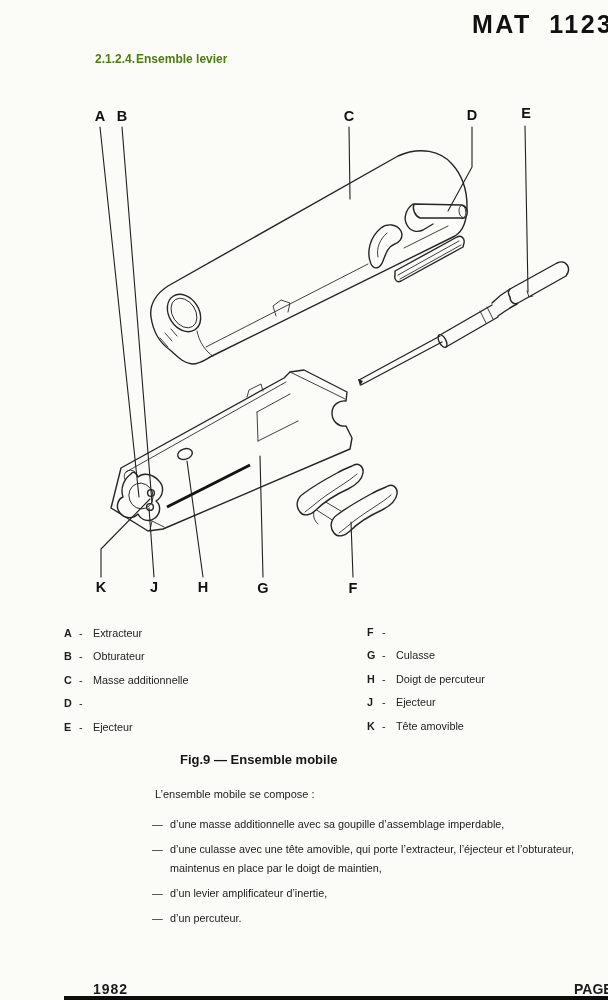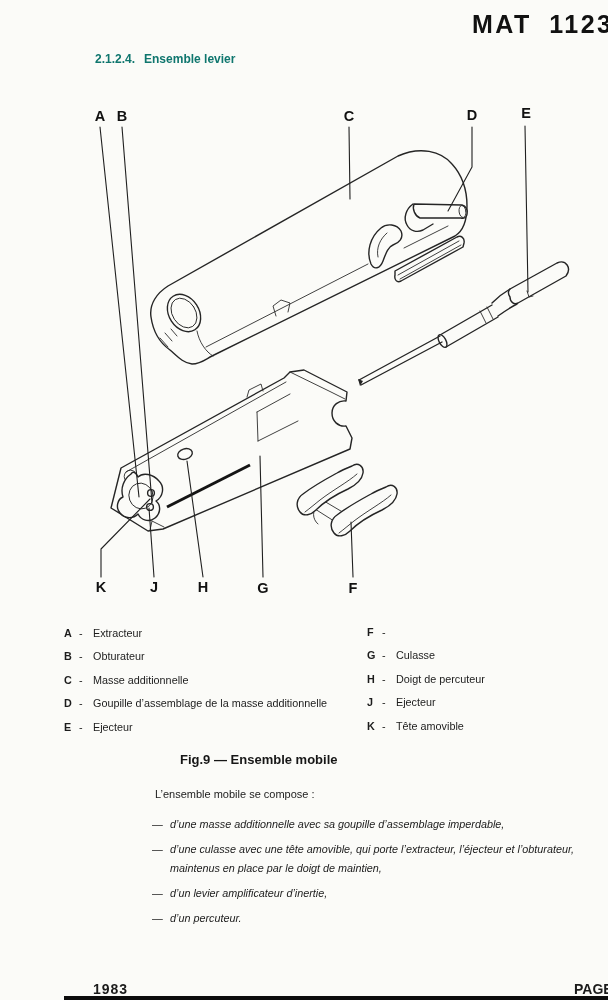--- a/index.html
+++ b/index.html
@@ -8,38 +8,38 @@
     background:#fbfbf8;color:#1b1b1b;
     font-family:"Liberation Sans", sans-serif;
   }
   .abs{position:absolute;}
   .header-code{
     left:472px;top:10px;font-size:25px;font-weight:bold;
     letter-spacing:2.5px;word-spacing:8px;white-space:nowrap;color:#111;
   }
   .section-heading{
     left:95px;top:52px;font-size:12px;font-weight:bold;white-space:nowrap;
-    display:flex;gap:9px;color:#0f766e;
+    display:flex;gap:1px;color:#4d7c0f;
   }
   svg.figure{left:0;top:0;}
   .legend{font-size:10.8px;line-height:23.4px;color:#1c1c1c;}
   .legend-col-left{left:64px;top:622px;width:300px;}
   .legend-col-right{left:367px;top:621px;width:238px;}
   .legend-row{display:flex;white-space:nowrap;}
   .legend-key{font-weight:bold;width:15px;flex:0 0 15px;}
   .legend-sep{width:14px;flex:0 0 14px;text-align:left;}
   .figure-caption{
     left:180px;top:752px;width:320px;
     font-size:13px;font-weight:bold;color:#161616;white-space:nowrap;
   }
   .desc-intro{left:155px;top:788px;font-size:11px;white-space:nowrap;}
   .desc-list{left:152px;top:815px;width:452px;font-size:10.8px;line-height:1.7;}
   .desc-item{display:flex;margin-bottom:7px;}
   .desc-dash{flex:0 0 11px;margin-right:7px;}
-  .desc-text{flex:1 1 auto;max-width:434px;font-style:italic;}
+  .desc-text{flex:1 1 auto;max-width:434px;}
   .footer-year{left:93px;top:981px;font-size:14px;font-weight:bold;letter-spacing:1px;}
   .footer-page{left:574px;top:981px;font-size:14px;font-weight:bold;white-space:nowrap;}
   .bottom-bar{left:64px;top:996px;width:544px;height:4px;background:#0c0c0c;}
   .drawing-stroke{fill:none;stroke:#252525;stroke-width:1.4;stroke-linejoin:round;stroke-linecap:round;}
   .thin-stroke{fill:none;stroke:#2b2b2b;stroke-width:0.9;stroke-linejoin:round;stroke-linecap:round;}
   .leader{fill:none;stroke:#202020;stroke-width:1.1;stroke-linejoin:round;stroke-linecap:round;}
   .callout{font:bold 14.5px "Liberation Sans", sans-serif;fill:#111;}
   .whitefill{fill:#fbfbf8;}
 </style>
 </head>
@@ -173,21 +173,20 @@
       <span class="legend-text">Obturateur</span>
     </div>
     <div class="legend-row">
       <span class="legend-key">C</span>
       <span class="legend-sep">-</span>
       <span class="legend-text">Masse additionnelle</span>
     </div>
     <div class="legend-row">
       <span class="legend-key">D</span>
       <span class="legend-sep">-</span>
-      <span class="legend-text">Goupille d’assemblage de la masse additionnelle</span>
     </div>
     <div class="legend-row">
       <span class="legend-key">E</span>
       <span class="legend-sep">-</span>
       <span class="legend-text">Ejecteur</span>
     </div>
   </div>
 
   <div class="abs legend legend-col-right">
     <div class="legend-row">
@@ -232,17 +231,17 @@
     <div class="desc-item">
       <span class="desc-dash">—</span>
       <span class="desc-text">d’un levier amplificateur d’inertie,</span>
     </div>
     <div class="desc-item">
       <span class="desc-dash">—</span>
       <span class="desc-text">d’un percuteur.</span>
     </div>
   </div>
 
-  <div class="abs footer-year">1983</div>
+  <div class="abs footer-year">1982</div>
   <div class="abs footer-page">PAGE</div>
   <div class="abs bottom-bar"></div>
 
 </div>
 
 </body></html>

